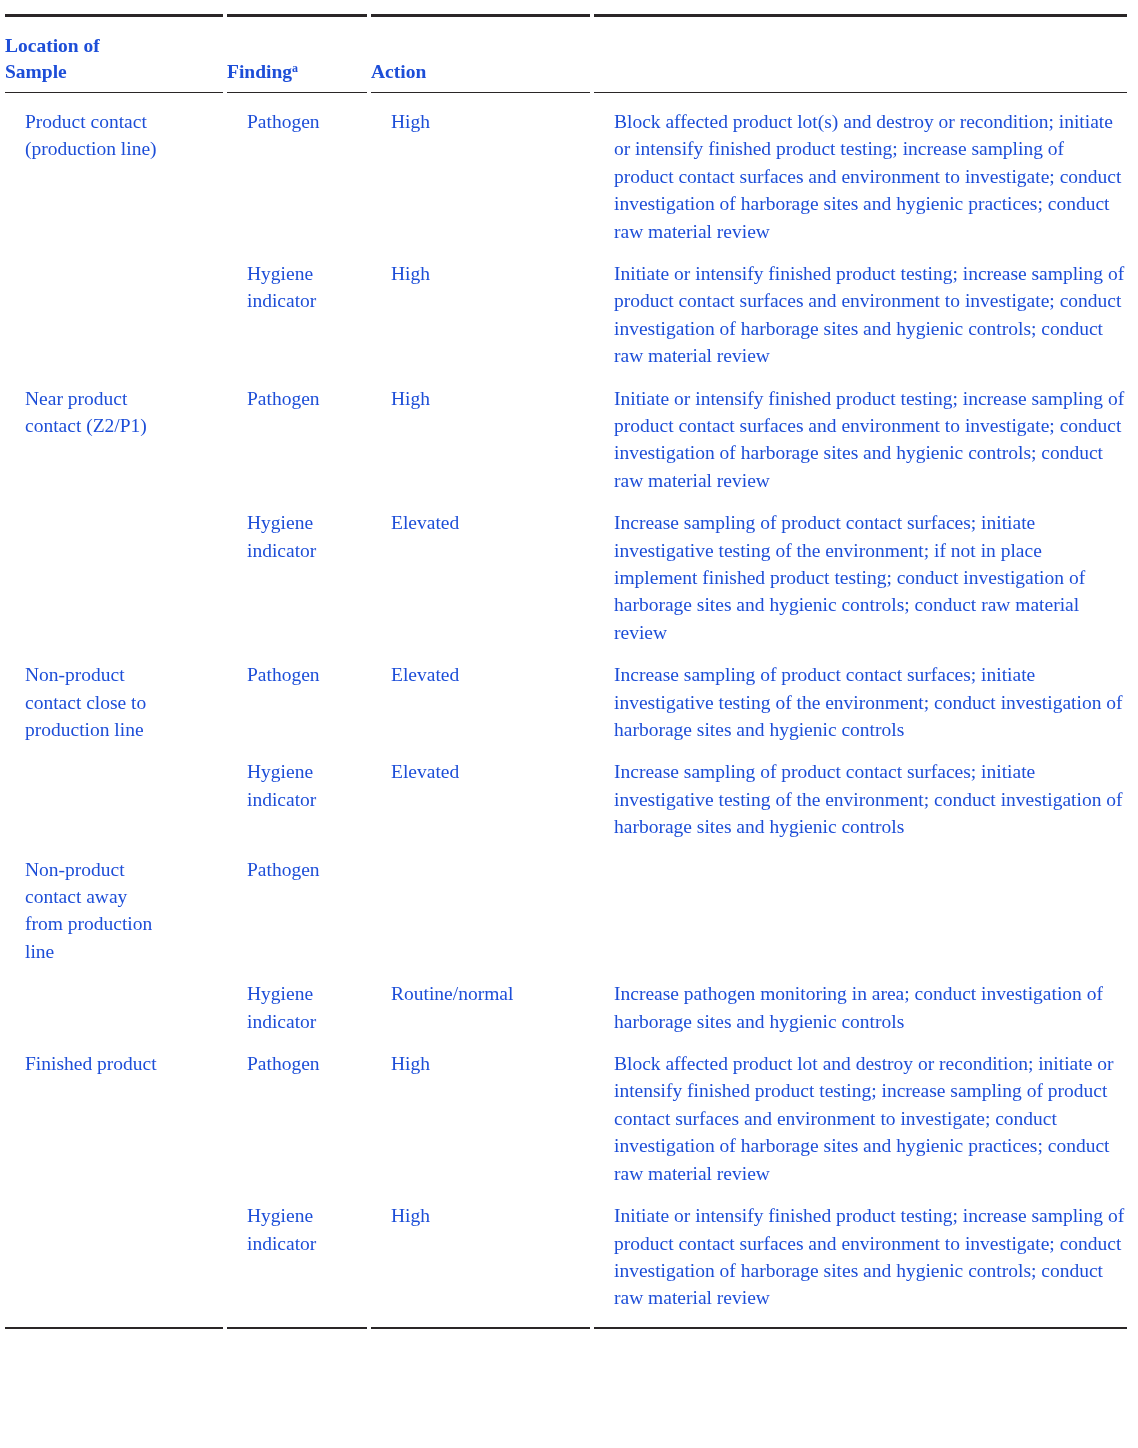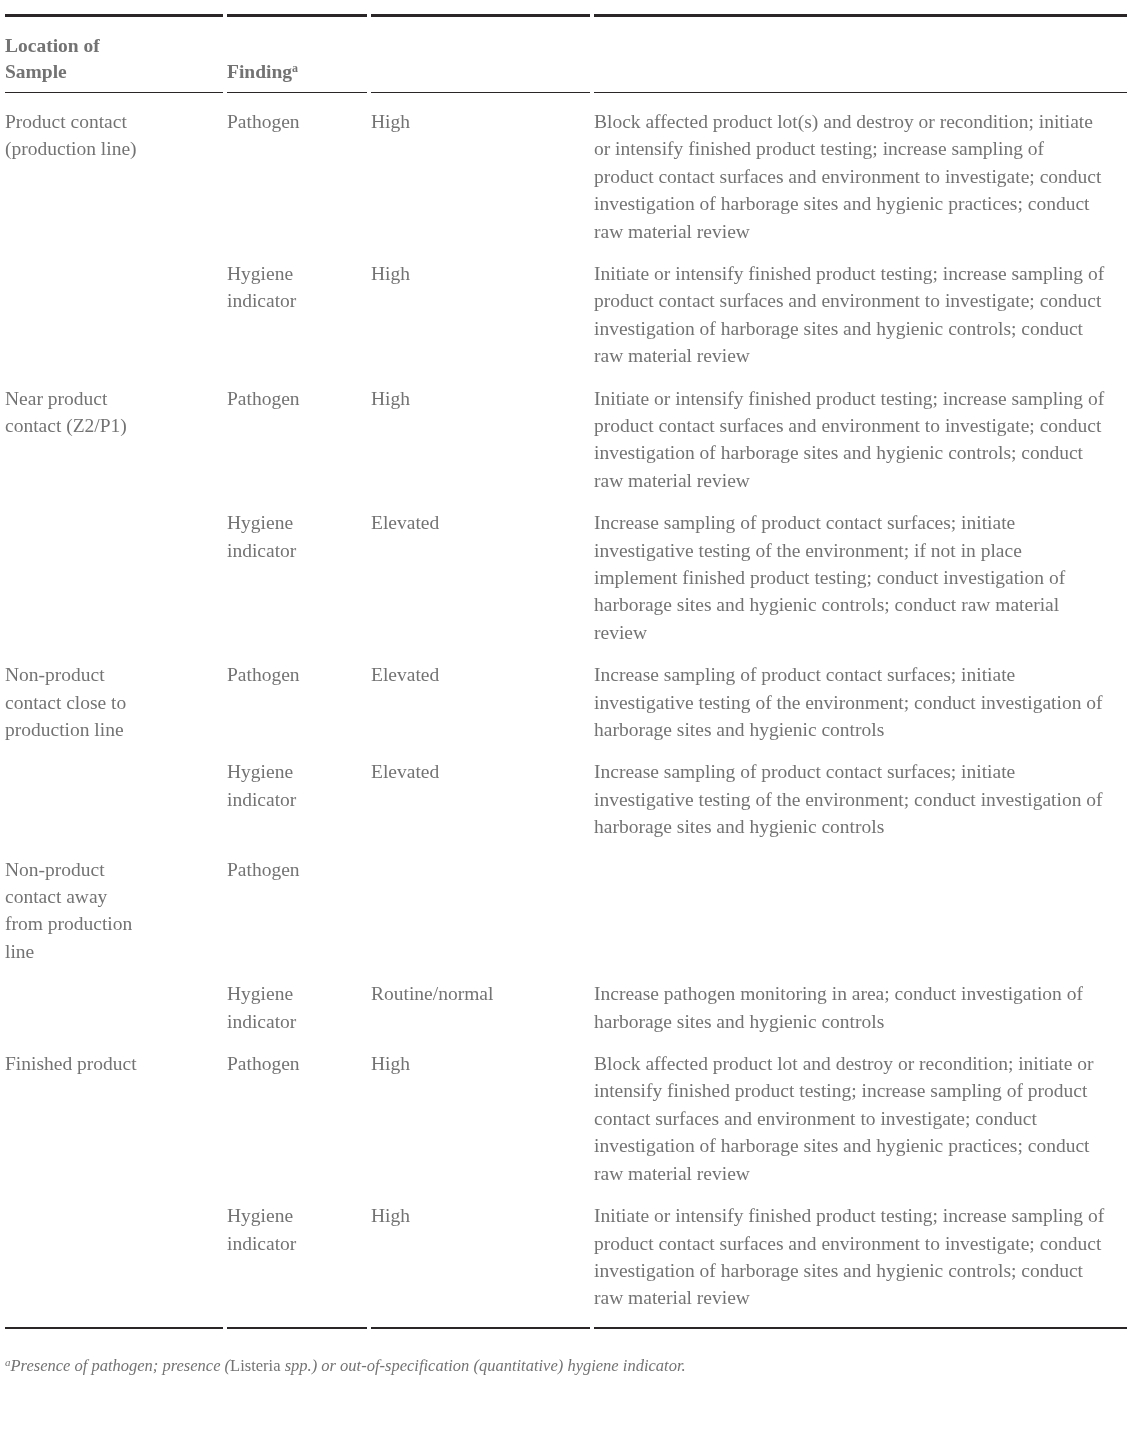--- a/index.html
+++ b/index.html
@@ -1,20 +1,20 @@
 <!DOCTYPE html>
 <html><head>
 <meta charset="utf-8">
 <style>
   html,body{margin:0;padding:0;background:#ffffff;}
   .page{
     position:relative;
     width:1138px;height:1448px;
     background:#ffffff;
-    color:#737373;
+    color:#1d4ed8;
     font-family:"Liberation Serif", serif;
     box-sizing:border-box;
     padding:14px 0 0 5px;
     overflow:hidden;
   }
   .tbl{width:1122px;}
   
   .rule{display:flex;gap:4px;}
   .rule i{display:block;background:#2a2627;}
   .rule.thick i{height:2.6px;}
@@ -22,21 +22,21 @@
   .rule i.s1{width:218px;}
   .rule i.s2{width:140px;}
   .rule i.s3{width:219px;}
   .rule i.s4{width:533px;}
 
   .row{display:grid;grid-template-columns:222px 144px 223px 533px;}
   .hdr-row{align-items:end;padding:16px 0 7px 0;}
   .hdr{font-weight:bold;font-size:19.5px;line-height:26px;white-space:pre-line;}
   .hdr sup, .cell sup{font-size:12px;vertical-align:6px;line-height:0;}
 
-  .tbody{padding-top:15px;}
+  .tbody{padding-top:15px;margin-left:20px;}
   .row.data{margin-bottom:15px;}
   .cell{font-size:19.5px;line-height:27.4px;white-space:pre-line;}
   .cell.c4{white-space:normal;padding-right:20px;}
 
   .footnotes{margin-top:24px;font-size:16.5px;line-height:25.5px;font-style:italic;}
   .footnote sup{font-size:11px;vertical-align:5px;line-height:0;}
   .footnote .roman{font-style:normal;}
 </style>
 </head>
 <body>
@@ -48,20 +48,21 @@
       <i class="s1"></i>
         <i class="s2"></i>
         <i class="s3"></i>
         <i class="s4"></i>
     </div>
 
     <div class="row hdr-row">
       <div class="hdr"><span>Location of
 Sample</span><sup></sup></div>
       <div class="hdr"><span>Finding</span><sup>a</sup></div>
+      <div class="hdr"><span>Action</span><sup></sup></div>
     </div>
 
     <div class="rule thin">
       <i class="s1"></i>
         <i class="s2"></i>
         <i class="s3"></i>
         <i class="s4"></i>
     </div>
 
     <div class="tbody" id="tbody">
@@ -148,15 +149,14 @@
 
     <div class="rule thick">
       <i class="s1"></i>
         <i class="s2"></i>
         <i class="s3"></i>
         <i class="s4"></i>
     </div>
   </div>
 
   <div class="footnotes" id="footnotes">
-      <div class="footnote"><sup>a</sup><span class="">Presence of pathogen; presence (</span><span class="roman">Listeria</span><span class=""> spp.) or out-of-specification (quantitative) hygiene indicator.</span></div>
     </div>
 </div>
 
 </body></html>

